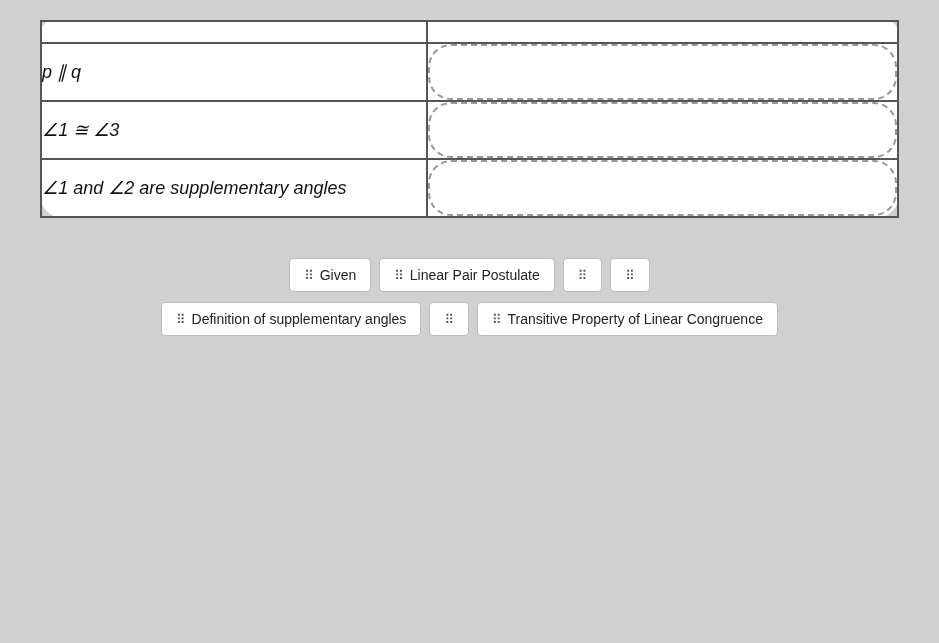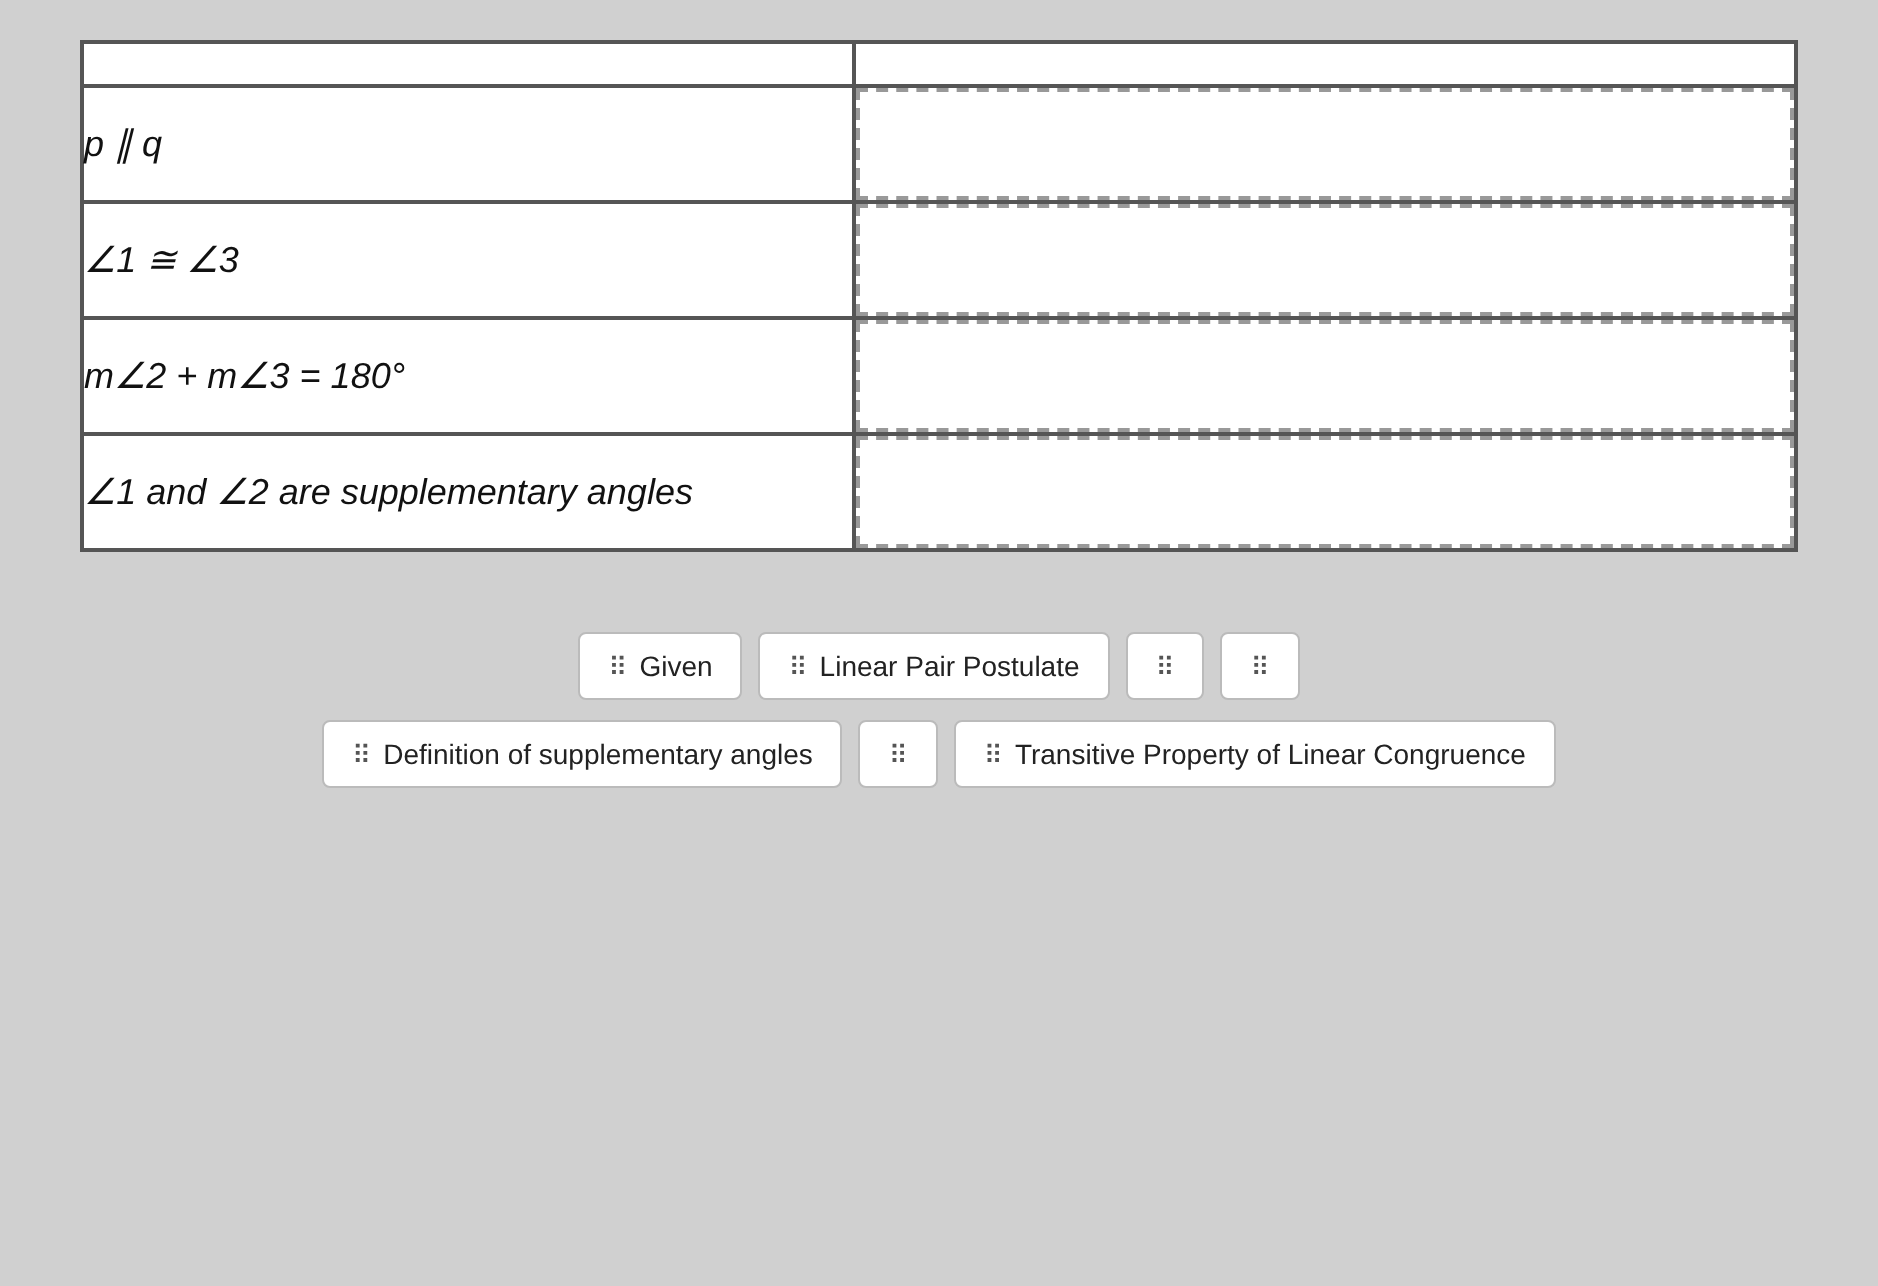--- a/index.html
+++ b/index.html
@@ -1,15 +1,15 @@
 <!DOCTYPE html>
 <html><head>
   <meta charset="utf-8">
   <style>
-    * { box-sizing: border-box; margin: 0; padding: 0; }
+    * { box-sizing: border-box; margin: 0; padding: 0; border-radius: 23px; }
     body {
       background: #d0d0d0;
       font-family: Arial, sans-serif;
       width: 939px;
       min-height: 643px;
       display: flex;
       flex-direction: column;
       align-items: center;
       justify-content: flex-start;
       padding: 20px 40px;
@@ -113,26 +113,20 @@
           <div class="dashed-box"></div>
         </td>
       </tr>
       <tr>
         <td class="statement-cell">∠1 ≅ ∠3</td>
         <td class="reason-cell">
           <div class="dashed-box"></div>
         </td>
       </tr>
       <tr>
-        <td class="statement-cell">m∠2 + m∠3 = 180°</td>
-        <td class="reason-cell">
-          <div class="dashed-box"></div>
-        </td>
-      </tr>
-      <tr>
         <td class="statement-cell">∠1 and ∠2 are supplementary angles</td>
         <td class="reason-cell">
           <div class="dashed-box"></div>
         </td>
       </tr>
     </tbody>
 </table>
 
 <div class="drag-chips-area">
   <div class="drag-chips-row" id="chips-row-1">

